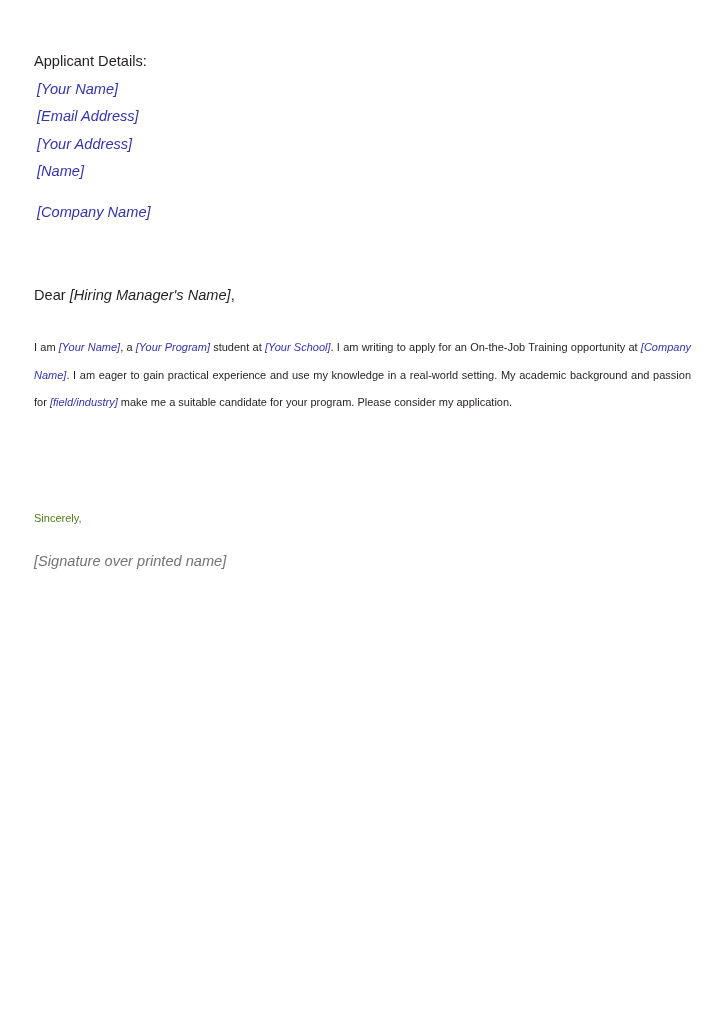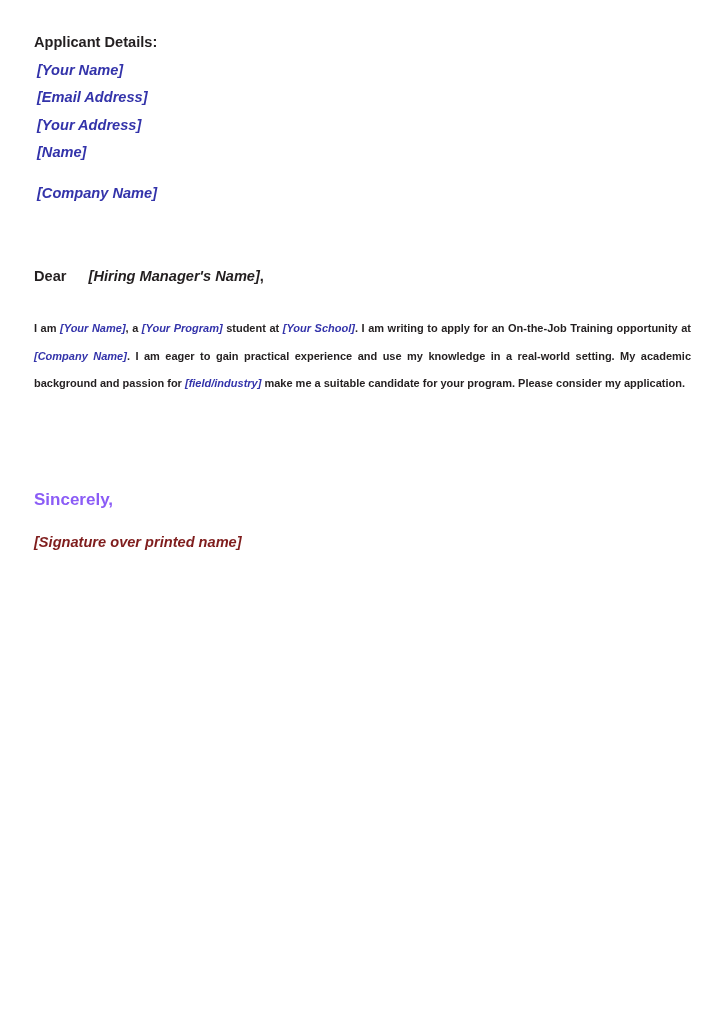--- a/index.html
+++ b/index.html
@@ -22,23 +22,22 @@
     left: 0;
     top: 0;
     width: 724px;
     height: 1024px;
     background: #ffffff;
   }
 
   .content {
     position: absolute;
     left: 34px;
-    top: 29px;
+    top: 48px;
     width: 657px;
-    font-weight: bold;
   }
 
   
   .heading {
     font-size: 14.6px;
     line-height: 27.6px;
     color: #231f20;
     white-space: pre;
   }
 
@@ -59,50 +58,49 @@
 
   .salutation {
     font-size: 14.6px;
     line-height: 27.6px;
     color: #231f20;
     white-space: pre;
   }
   .salutation .ital-black {
     font-style: italic;
     color: #231f20;
-    margin-left: 18px;
   }
 
   .para {
     font-size: 11px;
     line-height: 27.6px;
     color: #231f20;
     text-align: justify;
     text-justify: inter-word;
     margin: 0;
     width: 657px;
     hyphens: manual;
   }
   .para .ph {
     font-style: italic;
     color: #3333aa;
   }
 
   .closing {
-    font-size: 17px;
+    font-size: 11px;
     line-height: 27.6px;
-    color: #8b5cf6;
+    color: #4d7c0f;
     white-space: pre;
   }
 
   .signature {
     font-size: 14.6px;
     line-height: 27.6px;
     font-style: italic;
-    color: #7f1d1d;
+    color: #737373;
     white-space: pre;
   }
 </style>
 </head>
 <body>
 
 <div class="page">
   <div class="content">
 
     <div>

